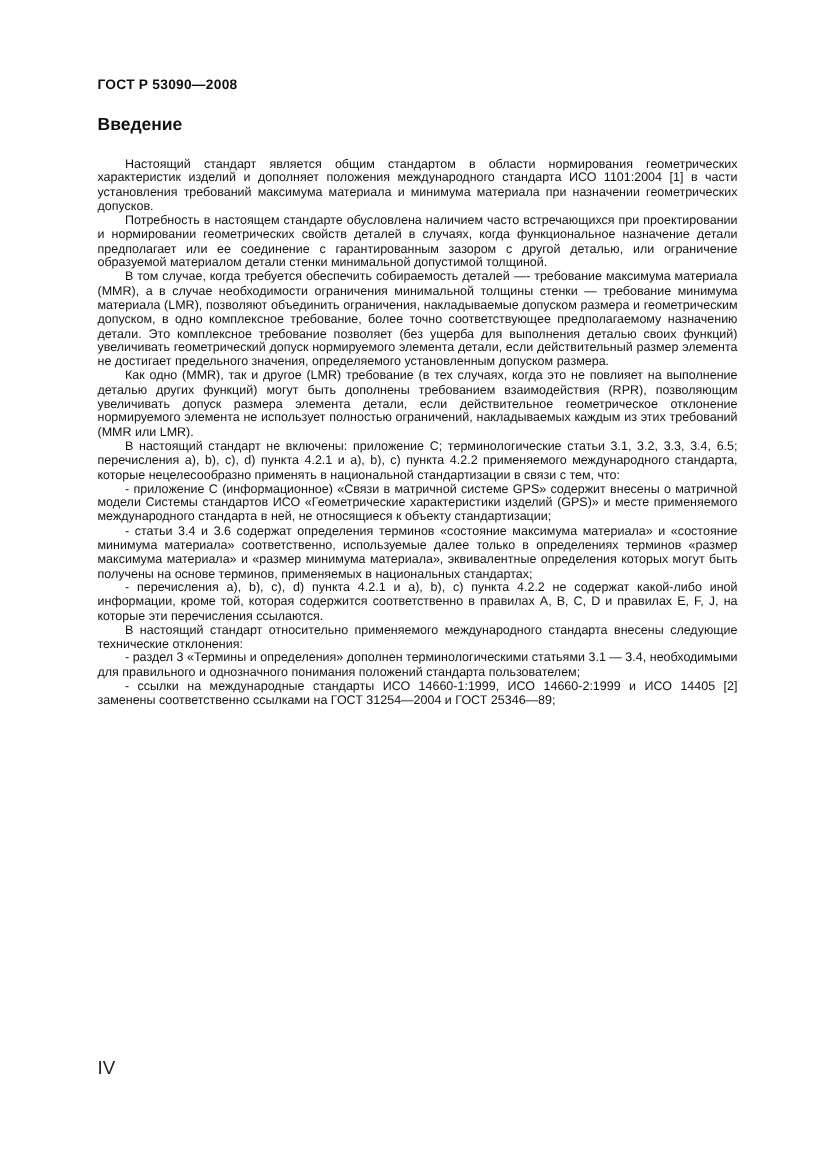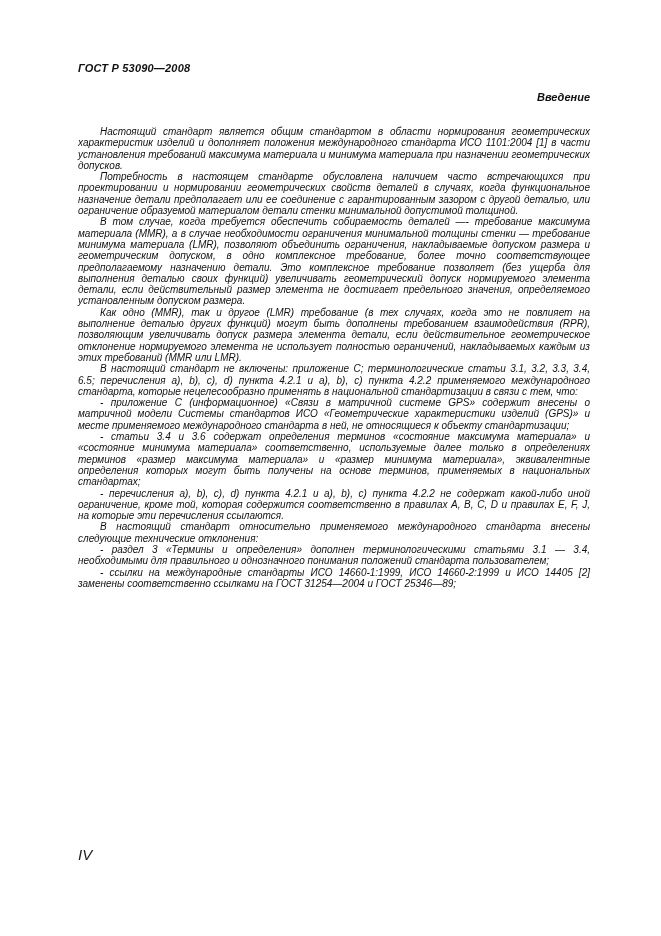--- a/index.html
+++ b/index.html
@@ -9,39 +9,38 @@
   }
   .page {
     position: relative;
     width: 661px;
     height: 936px;
     margin: 0 auto;
     background: #ffffff;
     font-family: "Liberation Sans", sans-serif;
     color: #111111;
     overflow: hidden;
-    font-style: italic;
   }
   .doc-header {
     position: absolute;
     left: 78px;
     top: 62px;
     font-size: 11px;
     font-weight: bold;
     letter-spacing: 0.2px;
     white-space: nowrap;
   }
   .doc-title {
     position: absolute;
     left: 78px;
     top: 91px;
     width: 512px;
     margin: 0;
-    text-align: right;
-    font-size: 11px;
+    text-align: left;
+    font-size: 14px;
     font-weight: bold;
   }
   .doc-body {
     position: absolute;
     left: 78px;
     top: 126px;
     width: 512px;
     font-size: 10px;
     line-height: 11.3px;
     text-align: justify;
@@ -68,21 +67,21 @@
   <h1 class="doc-title">Введение</h1>
 
   <div class="doc-body">
       <p class="para">Настоящий стандарт является общим стандартом в области нормирования геометрических характеристик изделий и дополняет положения международного стандарта ИСО 1101:2004 [1] в части установления требований максимума материала и минимума материала при назначении геометрических допусков.</p>
       <p class="para">Потребность в настоящем стандарте обусловлена наличием часто встречающихся при проектировании и нормировании геометрических свойств деталей в случаях, когда функциональное назначение детали предполагает или ее соединение с гарантированным зазором с другой деталью, или ограничение образуемой материалом детали стенки минимальной допустимой толщиной.</p>
       <p class="para">В том случае, когда требуется обеспечить собираемость деталей —- требование максимума материала (MMR), а в случае необходимости ограничения минимальной толщины стенки — требование минимума материала (LMR), позволяют объединить ограничения, накладываемые допуском размера и геометрическим допуском, в одно комплексное требование, более точно соответствующее предполагаемому назначению детали. Это комплексное требование позволяет (без ущерба для выполнения деталью своих функций) увеличивать геометрический допуск нормируемого элемента детали, если действительный размер элемента не достигает предельного значения, определяемого установленным допуском размера.</p>
       <p class="para">Как одно (MMR), так и другое (LMR) требование (в тех случаях, когда это не повлияет на выполнение деталью других функций) могут быть дополнены требованием взаимодействия (RPR), позволяющим увеличивать допуск размера элемента детали, если действительное геометрическое отклонение нормируемого элемента не использует полностью ограничений, накладываемых каждым из этих требований (MMR или LMR).</p>
       <p class="para">В настоящий стандарт не включены: приложение С; терминологические статьи 3.1, 3.2, 3.3, 3.4, 6.5; перечисления a), b), c), d) пункта 4.2.1 и a), b), c) пункта 4.2.2 применяемого международного стандарта, которые нецелесообразно применять в национальной стандартизации в связи с тем, что:</p>
       <p class="para">- приложение С (информационное) «Связи в матричной системе GPS» содержит внесены о матричной модели Системы стандартов ИСО «Геометрические характеристики изделий (GPS)» и месте применяемого международного стандарта в ней, не относящиеся к объекту стандартизации;</p>
       <p class="para">- статьи 3.4 и 3.6 содержат определения терминов «состояние максимума материала» и «состояние минимума материала» соответственно, используемые далее только в определениях терминов «размер максимума материала» и «размер минимума материала», эквивалентные определения которых могут быть получены на основе терминов, применяемых в национальных стандартах;</p>
-      <p class="para">- перечисления a), b), c), d) пункта 4.2.1 и a), b), c) пункта 4.2.2 не содержат какой-либо иной ограничение, кроме той, которая содержится соответственно в правилах A, B, C, D и правилах E, F, J, на которые эти перечисления ссылаются.</p>
+      <p class="para">- перечисления a), b), c), d) пункта 4.2.1 и a), b), c) пункта 4.2.2 не содержат какой-либо иной информации, кроме той, которая содержится соответственно в правилах A, B, C, D и правилах E, F, J, на которые эти перечисления ссылаются.</p>
       <p class="para">В настоящий стандарт относительно применяемого международного стандарта внесены следующие технические отклонения:</p>
       <p class="para">- раздел 3 «Термины и определения» дополнен терминологическими статьями 3.1 — 3.4, необходимыми для правильного и однозначного понимания положений стандарта пользователем;</p>
       <p class="para">- ссылки на международные стандарты ИСО 14660-1:1999, ИСО 14660-2:1999 и ИСО 14405 [2] заменены соответственно ссылками на ГОСТ 31254—2004 и ГОСТ 25346—89;</p>
     </div>
 
   <div class="page-number">IV</div>
 
 </div>
 
 </body></html>

